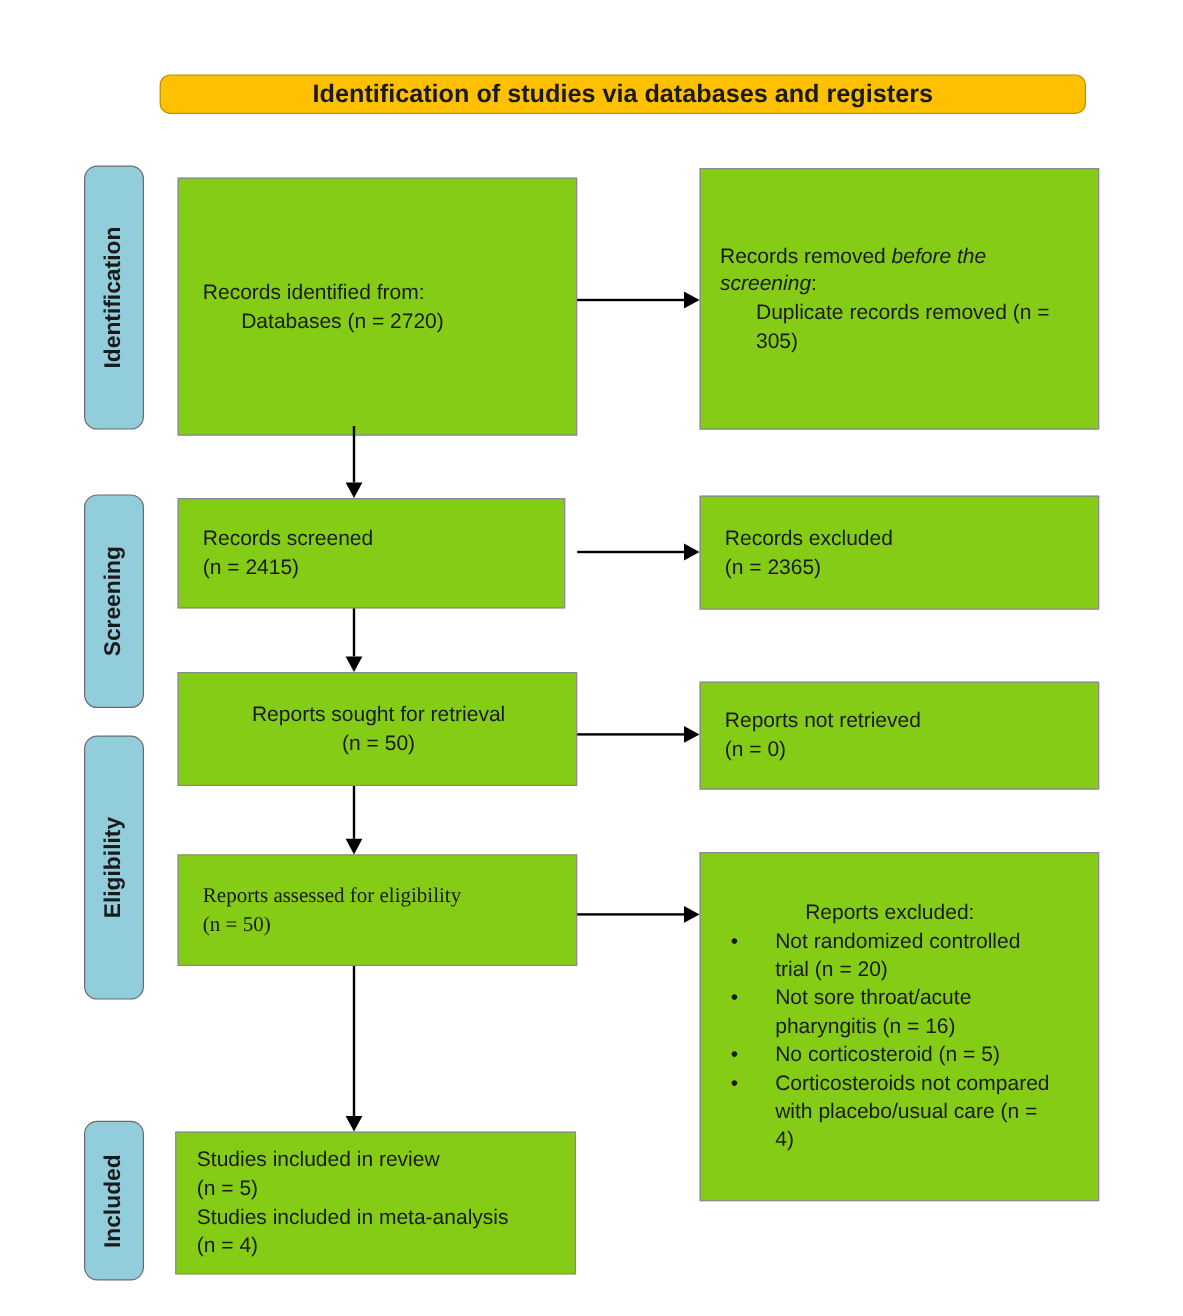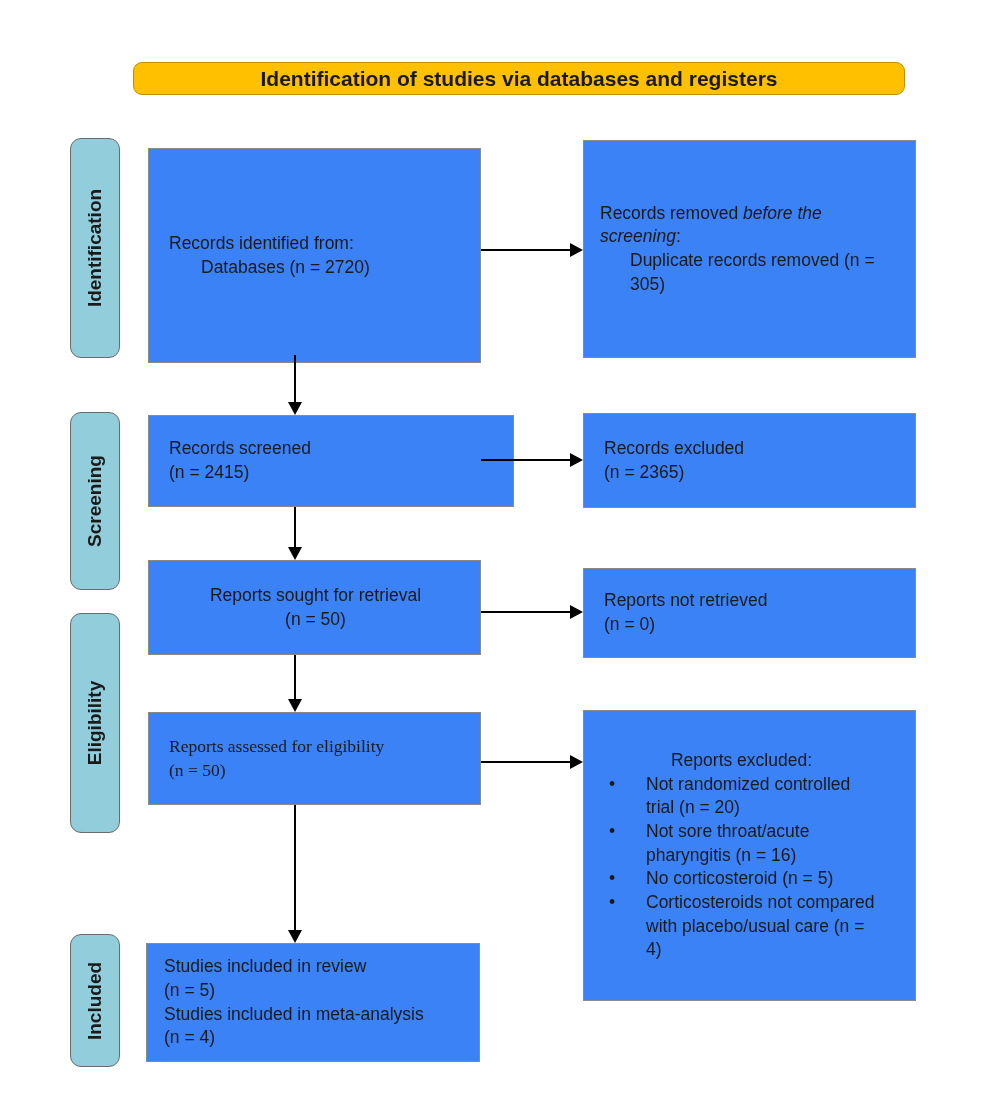--- a/index.html
+++ b/index.html
@@ -41,31 +41,31 @@
     font-size: 19px;
   }
   .s-ident  { left: 70px; top: 138px; width: 50px; height: 220px; }
   .s-screen { left: 70px; top: 412px; width: 50px; height: 178px; }
   .s-elig   { left: 70px; top: 613px; width: 50px; height: 220px; }
   .s-incl   { left: 70px; top: 934px; width: 50px; height: 133px; }
 
   
   .box {
     position: absolute;
-    background: #3b82f6;
+    background: #84cc16;
     border: 1px solid var(--box-border, #8A8A8A);
     box-sizing: border-box;
     font-size: 17.5px;
     line-height: 1.35;
     display: flex; flex-direction: column; justify-content: center;
     padding: 0 18px 0 20px;
   }
   .lbox1 { left: 148px; top: 148px; width: 333px; height: 215px; }
   .rbox1 { left: 583px; top: 140px; width: 333px; height: 218px; padding-left: 16px; }
-  .lbox2 { left: 148px; top: 415px; width: 366px; height: 92px; }
+  .lbox2 { left: 148px; top: 415px; width: 323px; height: 92px; }
   .rbox2 { left: 583px; top: 413px; width: 333px; height: 95px; }
   .lbox3 { left: 148px; top: 560px; width: 333px; height: 95px; text-align: center; }
   .rbox3 { left: 583px; top: 568px; width: 333px; height: 90px; }
   .lbox4 { left: 148px; top: 712px; width: 333px; height: 93px; font-family: Liberation Serif, serif; }
   .rbox4 { left: 583px; top: 710px; width: 333px; height: 291px; padding-right: 36px; align-items: center; }
   .lbox5 { left: 146px; top: 943px; width: 334px; height: 119px; padding-left: 17px; }
 
   .indent1 { margin-left: 32px; }
   .hang { padding-left: 30px; }
 

